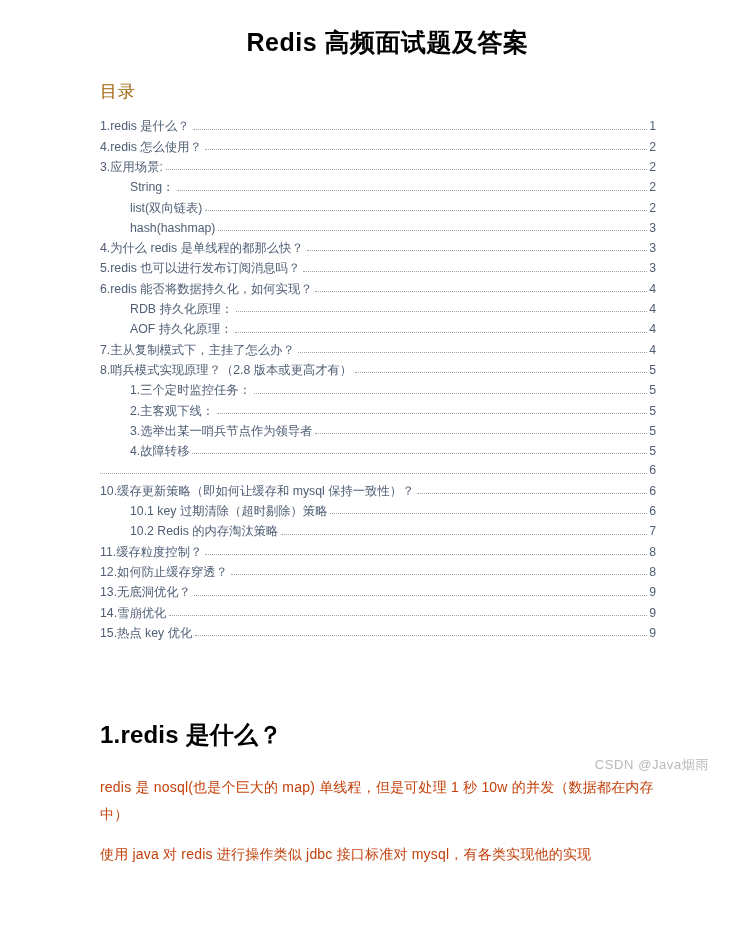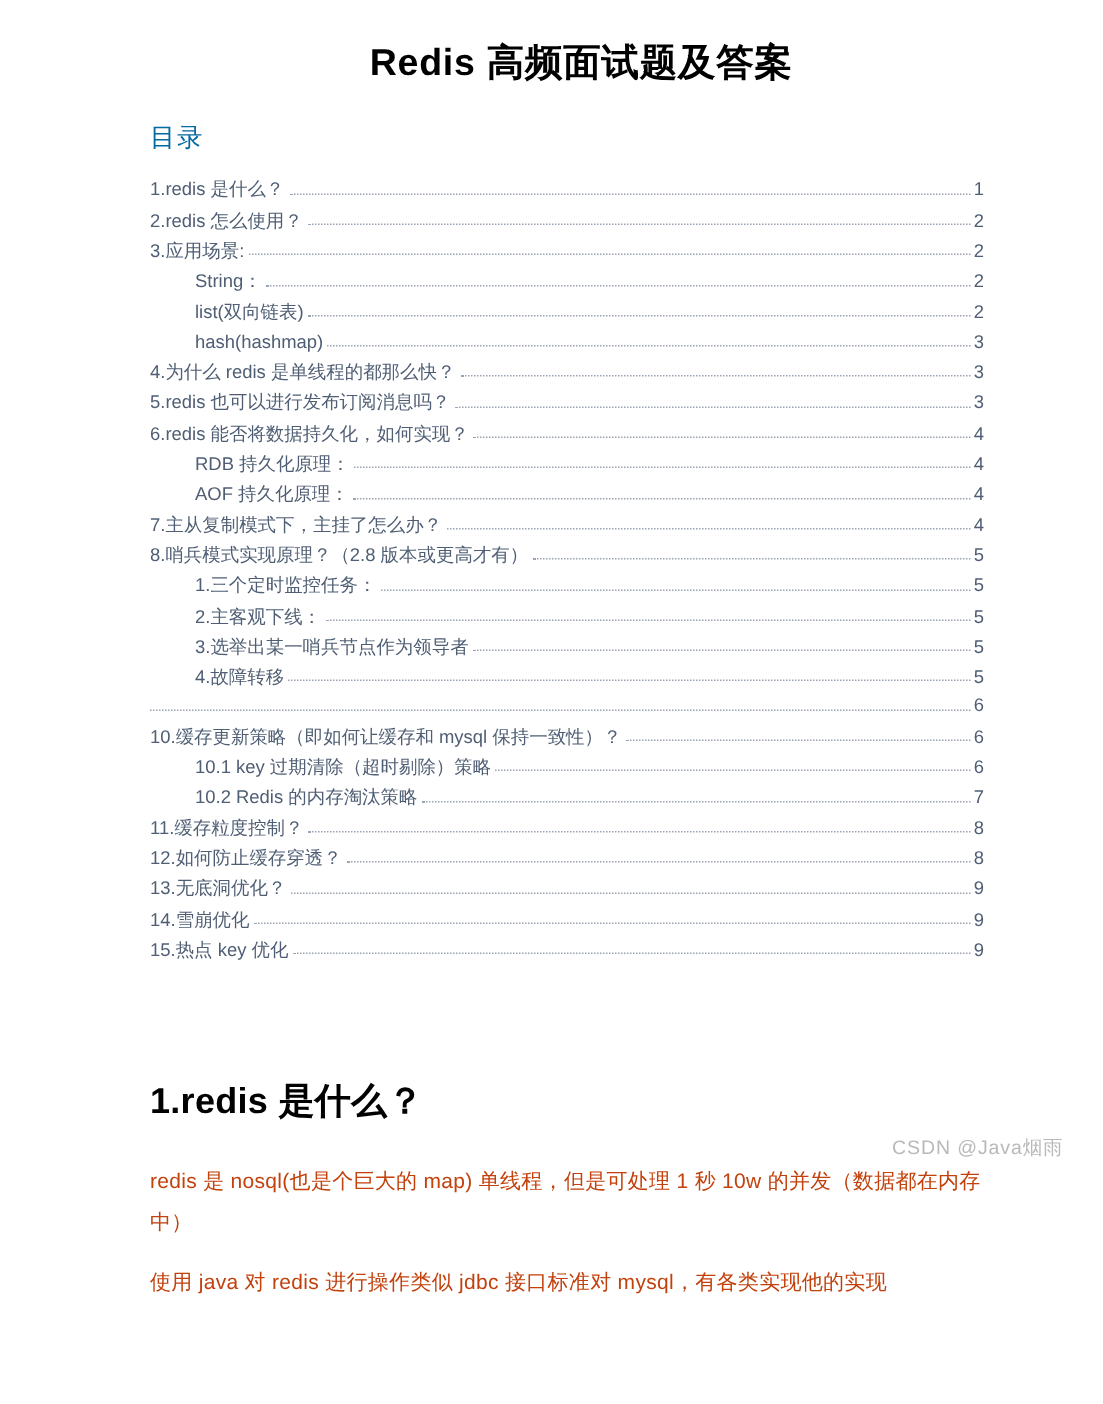--- a/index.html
+++ b/index.html
@@ -38,21 +38,21 @@
 
   
   .toc {
     position: absolute;
     left: 100px;
     top: 82px;
     width: 556px;
   }
   .toc-heading {
     font-size: 17px;
-    color: #0369a1;
+    color: #a16207;
     font-weight: normal;
     margin: 0 0 14px 0;
     line-height: 1.2;
     letter-spacing: 1px;
   }
 
   .toc-list {
     list-style: none;
     margin: 0;
     padding: 0;
@@ -137,21 +137,21 @@
 
   <div class="toc">
     <div class="toc-heading">目录</div>
     <ul class="toc-list" id="toc-list">
         <li class="toc-item lvl1">
           <span class="label">1.redis 是什么？</span>
           <span class="leader"></span>
           <span class="pageno">1</span>
         </li>
         <li class="toc-item lvl1">
-          <span class="label">2.redis 怎么使用？</span>
+          <span class="label">4.redis 怎么使用？</span>
           <span class="leader"></span>
           <span class="pageno">2</span>
         </li>
         <li class="toc-item lvl1">
           <span class="label">3.应用场景:</span>
           <span class="leader"></span>
           <span class="pageno">2</span>
         </li>
         <li class="toc-item lvl2">
           <span class="label">String：</span>

